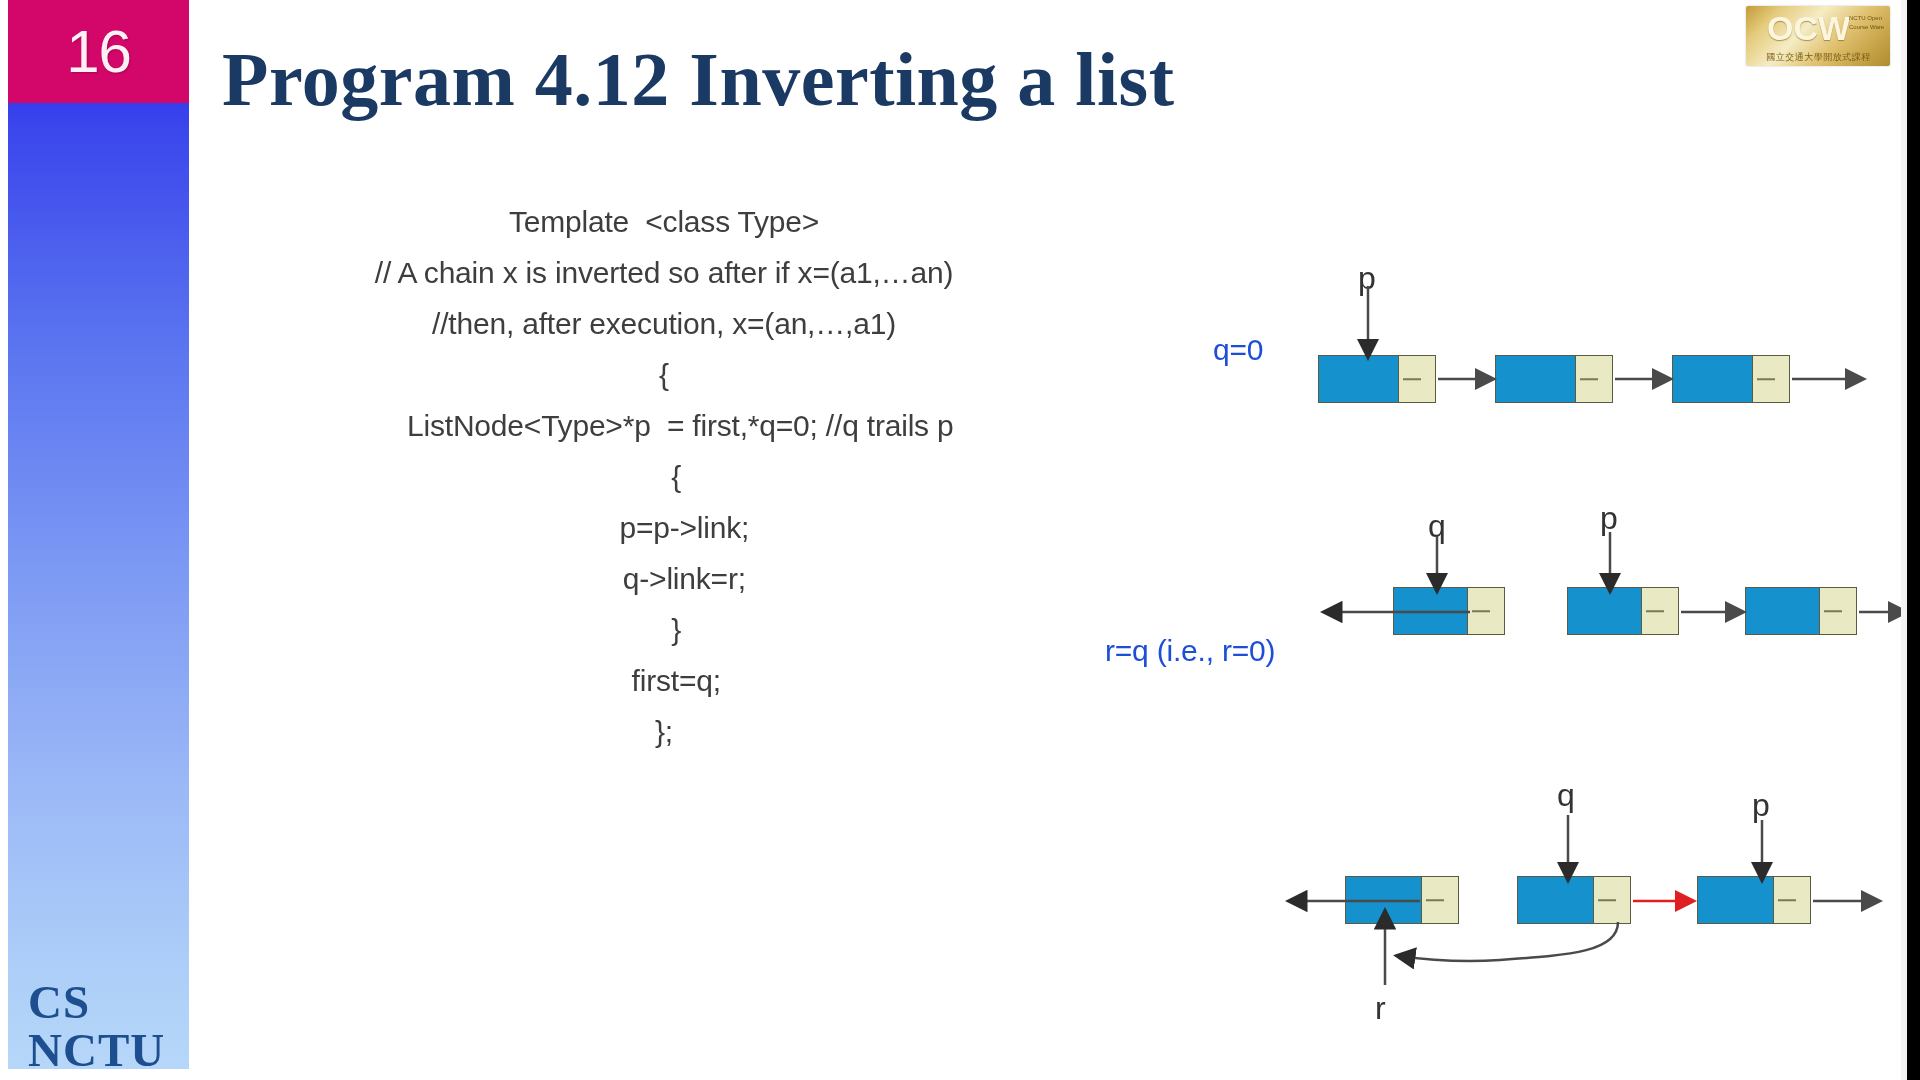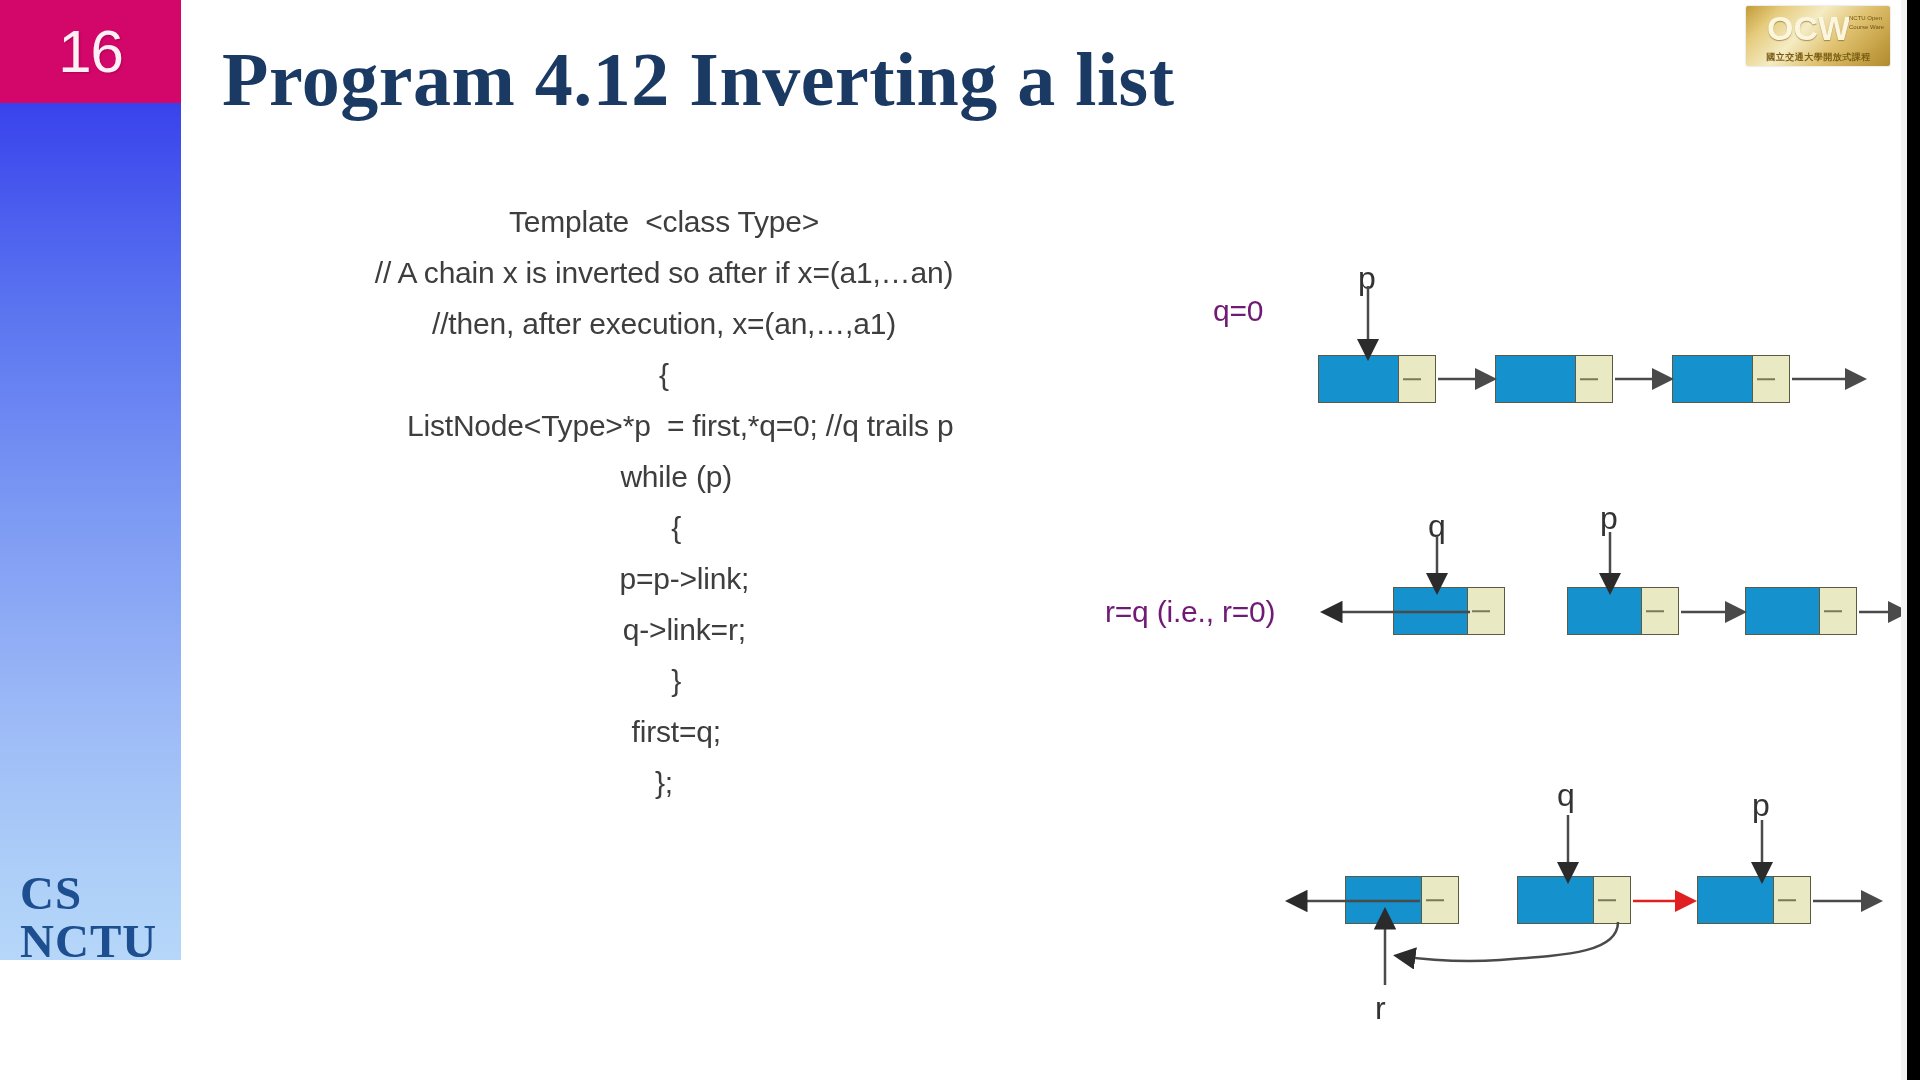--- a/index.html
+++ b/index.html
@@ -36,24 +36,24 @@
     top: 0;
     right: 13px;
     width: 6px;
     height: 1080px;
     background: #f4f4f4;
   }
 
   
   .sidebar {
     position: absolute;
-    left: 0;
+    left: 8px;
     top: 0;
     width: 181px;
-    height: 960px;
+    height: 1069px;
     background: linear-gradient(to bottom, #1f1ee8 0%, #3b46ec 12%, #5a74f0 32%, #7f9cf4 55%, #9dbaf7 75%, #aed0f8 92%, #b6d7f9 100%);
     overflow: hidden;
   }
   .slide-number-badge {
     position: absolute;
     left: 0;
     top: 0;
     width: 181px;
     height: 103px;
     background: #d3066a;
@@ -133,21 +133,21 @@
     color: #6e5514;
     text-align: left;
   }
   .ocw-sub {
     position: absolute;
     left: 5px;
     bottom: 2px;
     right: 4px;
     font-family: "Liberation Sans", sans-serif;
     font-size: 9px;
-    font-weight: 700;
+    font-weight: 400;
     color: #7a5e16;
     text-align: center;
     letter-spacing: 0.5px;
     white-space: nowrap;
     overflow: hidden;
   }
 
   
   .code-block {
     position: absolute;
@@ -164,23 +164,24 @@
     line-height: 51px;
     white-space: pre;
     letter-spacing: -0.2px;
   }
 
   
   .diag-label {
     position: absolute;
     font-family: "Liberation Sans", sans-serif;
     font-size: 30px;
-    color: #701a75;
+    color: #1d4ed8;
     white-space: nowrap;
     letter-spacing: -0.2px;
+    margin-top: 39px;
   }
   .ptr-label {
     position: absolute;
     font-family: "Liberation Sans", sans-serif;
     font-size: 32px;
     color: #333333;
     white-space: nowrap;
   }
 
   
@@ -244,21 +245,20 @@
     <div class="ocw-side">NCTU Open Course Ware</div>
     <div class="ocw-sub">國立交通大學開放式課程</div>
   </div>
 
   <div class="code-block">
     <div class="code-line">Template  &lt;class Type&gt;</div>
     <div class="code-line">// A chain x is inverted so after if x=(a1,…an)</div>
     <div class="code-line">//then, after execution, x=(an,…,a1)</div>
     <div class="code-line">{</div>
     <div class="code-line">    ListNode&lt;Type&gt;*p  = first,*q=0; //q trails p</div>
-    <div class="code-line">   while (p)</div>
     <div class="code-line">   {</div>
     <div class="code-line">     p=p-&gt;link;</div>
     <div class="code-line">     q-&gt;link=r;</div>
     <div class="code-line">   }</div>
     <div class="code-line">   first=q;</div>
     <div class="code-line">};</div>
   </div>
 
   <div class="diag-label" style="left:1213px; top:294px;">q=0</div>
   <div class="ptr-label" style="left:1358px; top:260px;">p</div>

